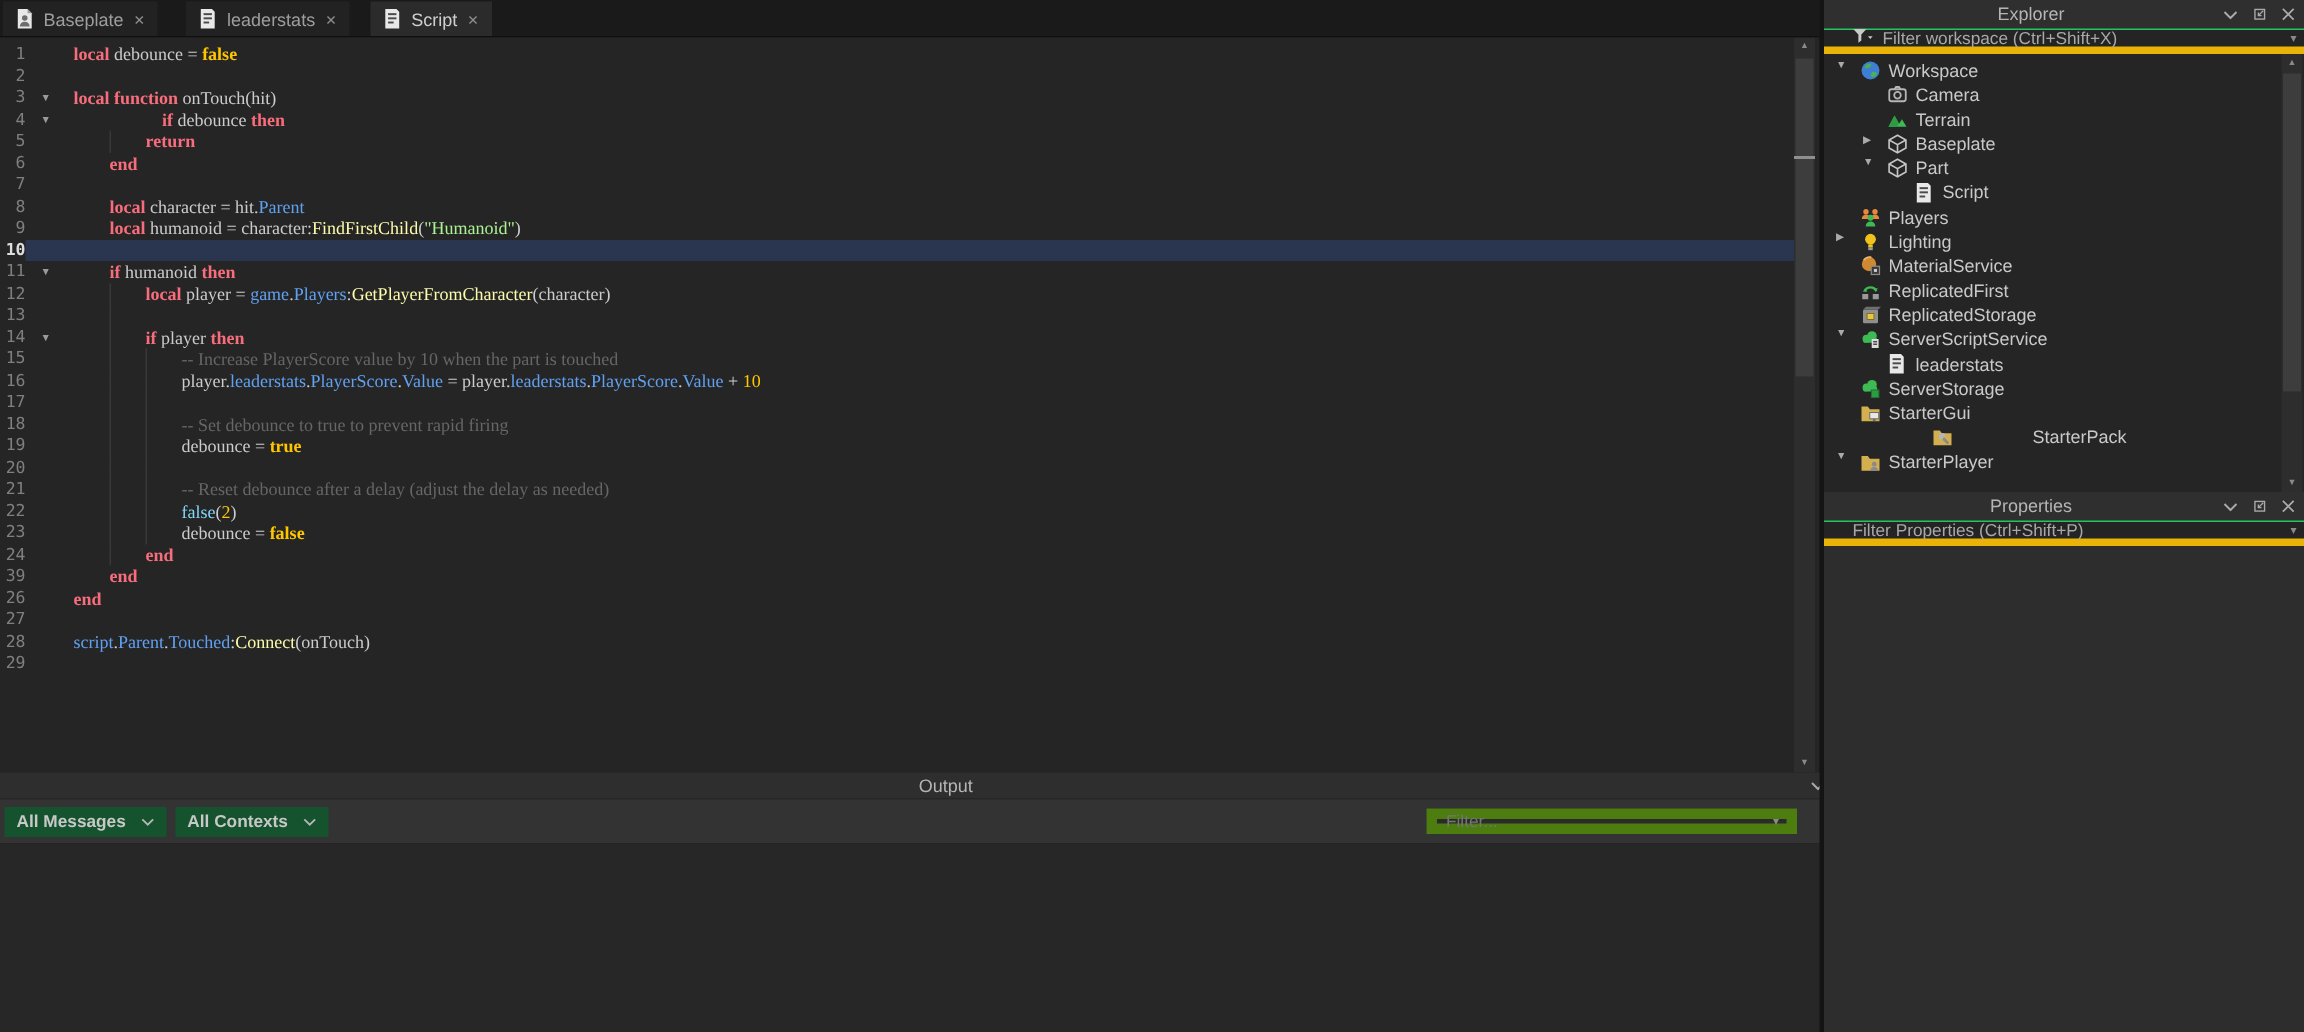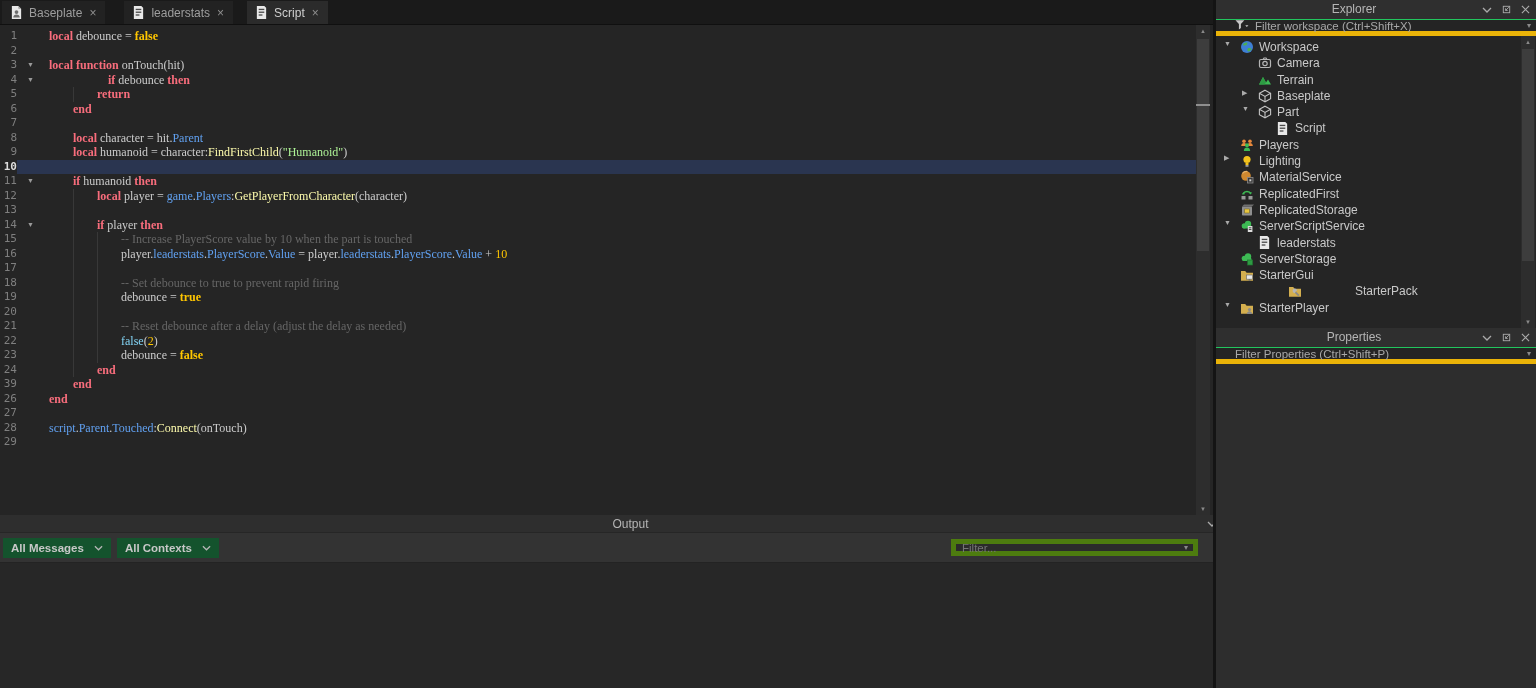--- a/index.html
+++ b/index.html
@@ -56,21 +56,21 @@
   .output-header { position:relative; height:18px; background:#2e2e2e; border-bottom:1px solid #262626; }
   .panel-title { position:absolute; left:50%; transform:translateX(-50%); top:1px;
                  font-size:12px; color:#b5b5b5; line-height:16px; }
   .hdr-icons { position:absolute; right:6px; top:0; height:100%; display:flex; align-items:center; gap:9px; }
   .hdr-icons .hic { display:flex; align-items:center; }
   .output-controls { height:30px; background:#333333; display:flex; align-items:center; border-bottom:1px solid #232323; }
   .dropbtn { height:20px; background:#14532d; display:flex; align-items:center; gap:10px;
              padding:0 8px; margin-left:3px; font-size:11.5px; font-weight:bold; color:#c8c8c8; }
   .dropbtn:nth-of-type(2){ margin-left:6px; }
   .filter-input-wrap { position:absolute; right:63px; display:flex; align-items:center;
-             width:247px; height:17px; background:#2b2b2b; border:5px solid #4d7c0f; }
+             width:247px; height:17px; background:#2b2b2b; border:7px solid #4d7c0f; }
   .filter-input-wrap input { flex:1; background:transparent; border:none; outline:none; color:#9a9a9a;
              font-size:11.5px; padding:0 6px; font-family:"Liberation Sans",sans-serif; }
   .output-controls { position:relative; }
   .broom { position:absolute; right:31px; }
   .more-dots { position:absolute; right:6px; color:#b0b0b0; font-size:13px; font-weight:bold; letter-spacing:1px; }
   .output-content { height:124px; background:#272727; }
 
   
   .vdivider { position:absolute; left:1213px; top:0; width:3px; height:688px; background:#141414; }
 

